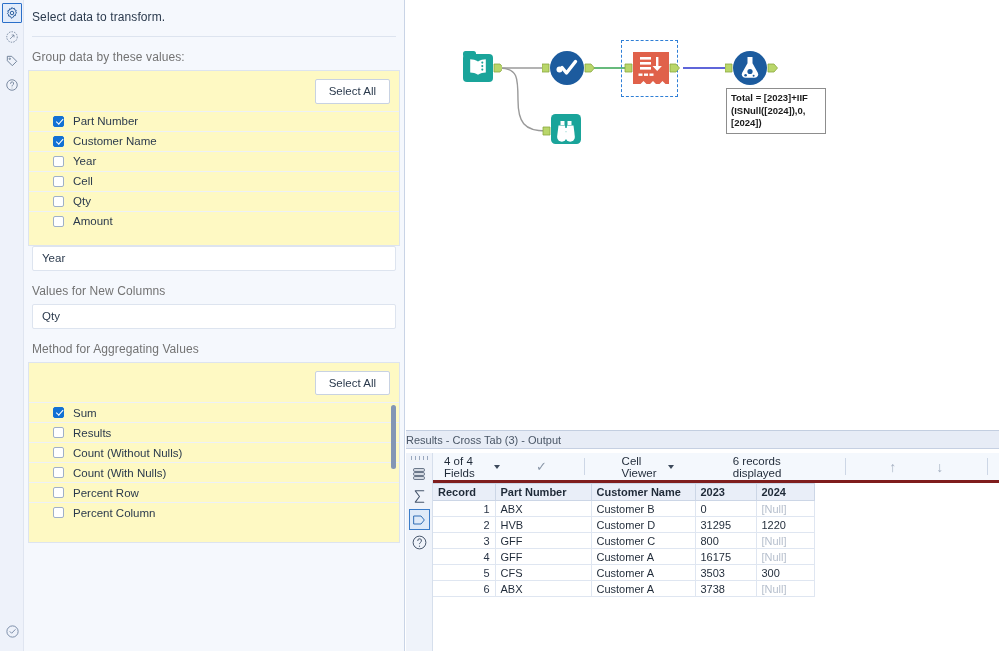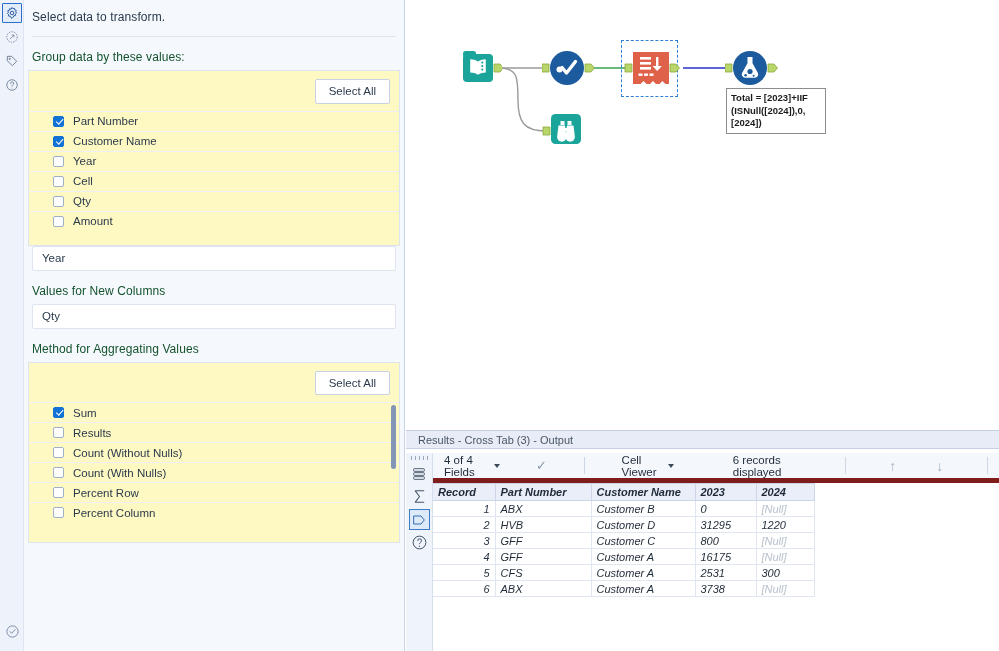--- a/index.html
+++ b/index.html
@@ -39,21 +39,21 @@
     overflow: hidden;
   }
   .cfg-title {
     font-size: 12px; color: #2b3a4d; padding: 10px 0 0 8px;
     letter-spacing: .1px;
   }
   .cfg-divider {
     height: 1px; background: #dde4ef; margin: 12px 8px 0 8px;
   }
   .cfg-label {
-    font-size: 12px; color: #14532d; padding: 13px 0 6px 8px;
+    font-size: 12px; color: #737373; padding: 13px 0 6px 8px;
     letter-spacing: .1px;
   }
   .list-box {
     margin: 0 4px; background: #fef9c3;
     border: 1px solid #dde4ef; border-radius: 0;
     position: relative;
   }
   .list-box .selall-row {
     display: flex; justify-content: flex-end; padding: 8px 9px 7px 0;
   }
@@ -122,21 +122,21 @@
 
   
   .results {
     position: absolute; left: 406px; top: 430px; width: 593px; height: 221px;
     background: #ffffff;
     border-top: 1px solid #c3cee0;
   }
   .res-titlebar {
     height: 18px; background: #e7ecf6;
     border-bottom: 1px solid #c6d0e2;
-    display: flex; align-items: center; padding-left: 12px;
+    display: flex; align-items: center; padding-left: 0;
     font-size: 11px; color: #4a5666;
   }
   .res-toolstrip {
     position: absolute; left: 0; top: 22px; width: 27px; bottom: 0;
     background: #eff3fa; border-right: 1px solid #d6dfec;
     display: flex; flex-direction: column; align-items: center;
     padding-top: 3px;
   }
   .dots {
     width: 17px; height: 5px; display: flex; justify-content: space-between;
@@ -144,38 +144,38 @@
   }
   .dots i { width: 1px; height: 4px; background: #9aa8bd; display: block; }
   .res-icon {
     width: 21px; height: 21px; margin-bottom: 2px;
     display: flex; align-items: center; justify-content: center;
     color: #46556b;
   }
   .res-icon.sel { border: 1px solid #3a7cc9; background: #dfeaf8; }
   .res-toolbar {
     position: absolute; left: 27px; top: 22px; right: 0; height: 30px;
-    background: #f4f8fd; border-bottom: 5px solid #7f1d1d;
+    background: #f4f8fd; border-bottom: 3px solid #7f1d1d;
     display: flex; align-items: center; padding-left: 11px;
     font-size: 11.5px; color: #1f2a38; gap: 26px;
   }
   .tb-item { display: flex; align-items: center; cursor: pointer; }
   .tb-caret {
     width: 0; height: 0; margin-left: 6px;
     border-left: 3.5px solid transparent; border-right: 3.5px solid transparent;
     border-top: 4px solid #3d4a5c;
   }
   .tb-sep { width: 1px; height: 17px; background: #cdd7e6; margin: 0 11px; }
   .tb-check { color: #8a97a8; font-size: 13px; margin-left: 10px; }
   .tb-arrow { color: #a6b1c2; font-size: 14px; margin: 0 7px; }
 
   table.grid {
     position: absolute; left: 27px; top: 52px;
     border-collapse: collapse; table-layout: fixed;
-    font-size: 11px; color: #1f2a38; font-style: italic;
+    font-size: 11px; color: #1f2a38;
   }
   table.grid th {
     background: #e9eef8; font-weight: bold;
     border: 1px solid #ccd6e6; border-left: none;
     height: 17px; padding: 0 5px; text-align: left;
     white-space: nowrap;
   }
   table.grid td {
     background: #ffffff;
     border: 1px solid #dfe6f1; border-top: none; border-left: none;
@@ -499,21 +499,21 @@
           <td class="rec">4</td>
           <td>GFF</td>
           <td>Customer A</td>
           <td>16175</td>
           <td class="null">[Null]</td>
         </tr>
         <tr>
           <td class="rec">5</td>
           <td>CFS</td>
           <td>Customer A</td>
-          <td>2531</td>
+          <td>3503</td>
           <td>300</td>
         </tr>
         <tr>
           <td class="rec">6</td>
           <td>ABX</td>
           <td>Customer A</td>
           <td>3738</td>
           <td class="null">[Null]</td>
         </tr>
       </tbody>

